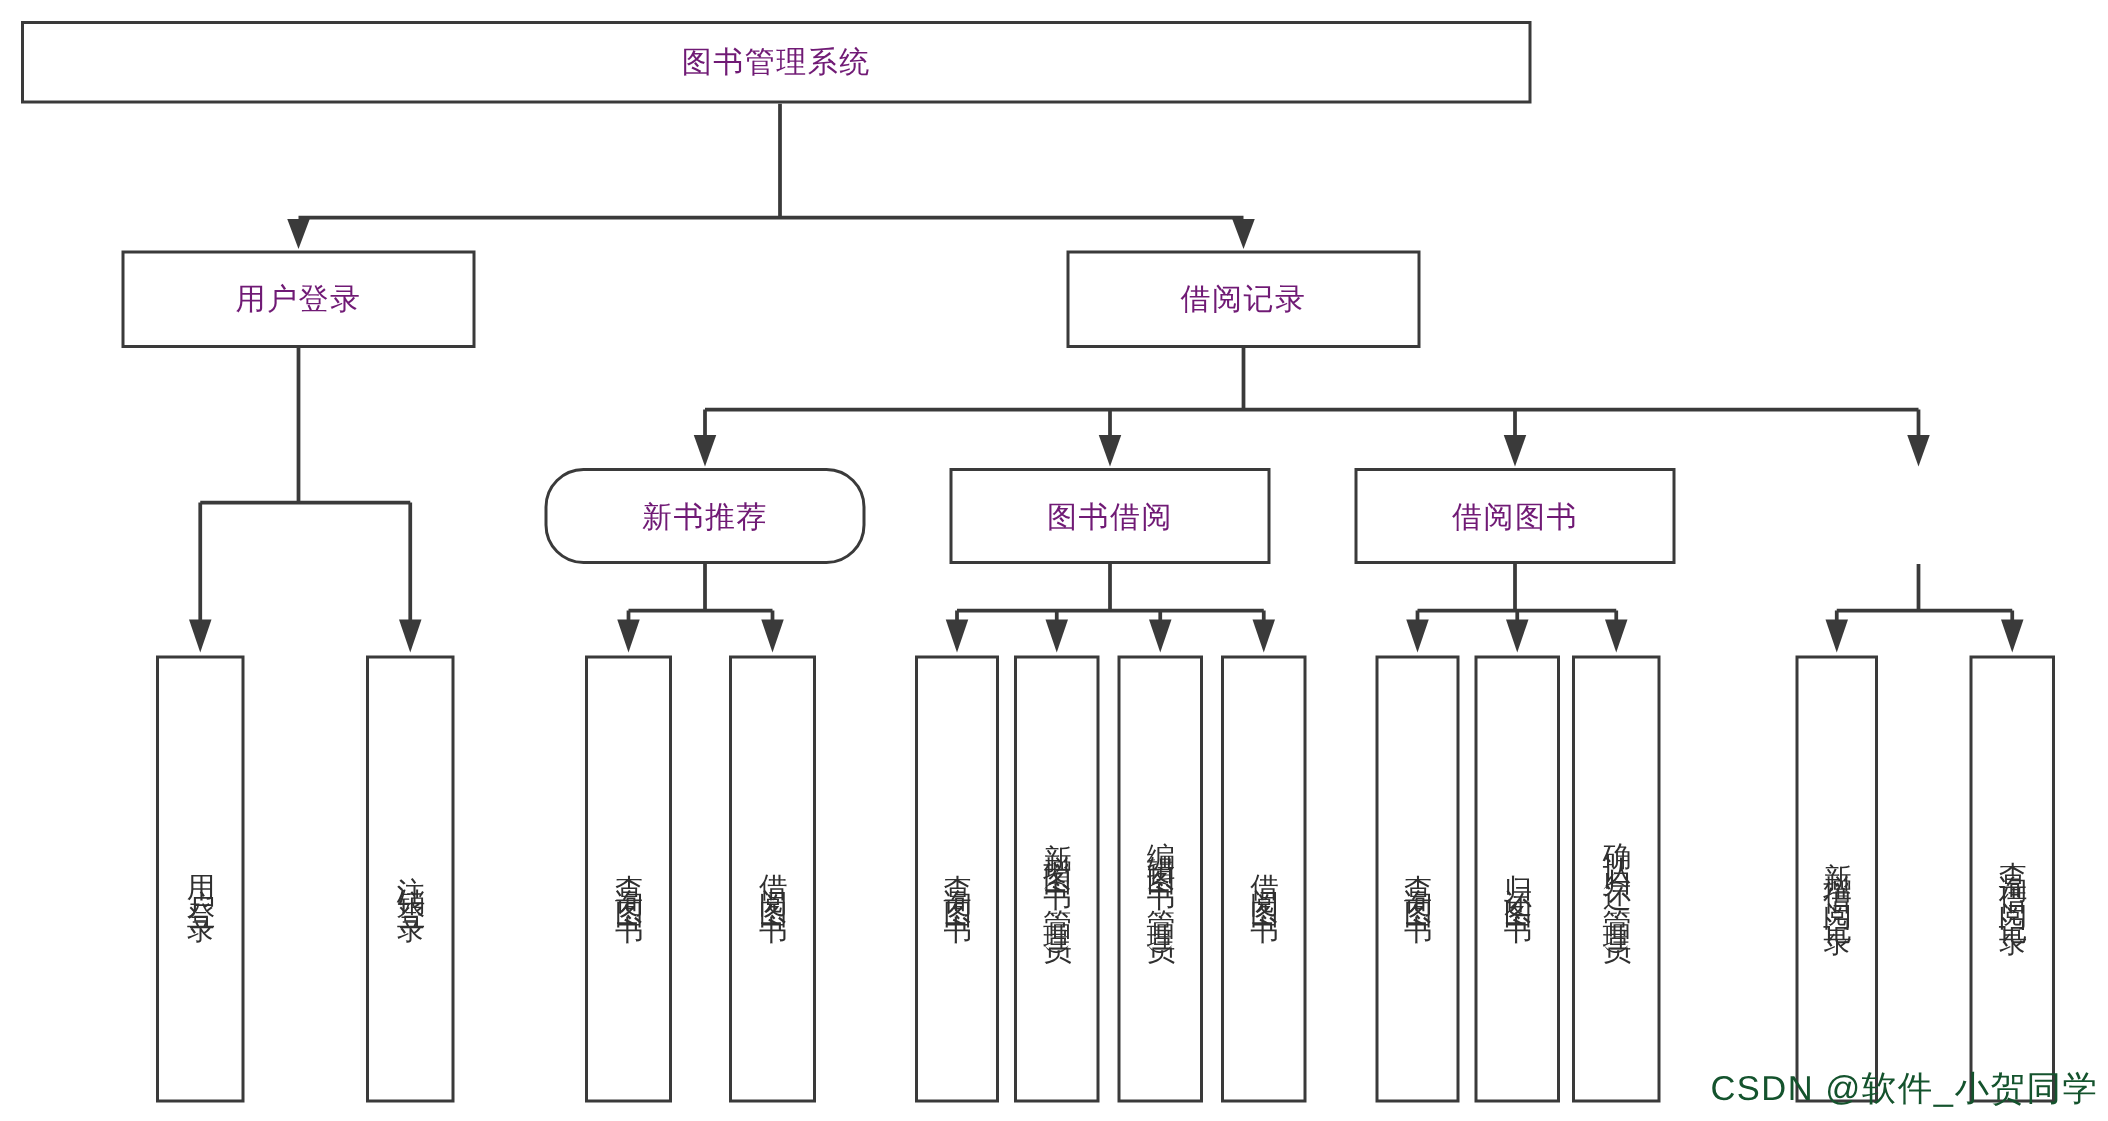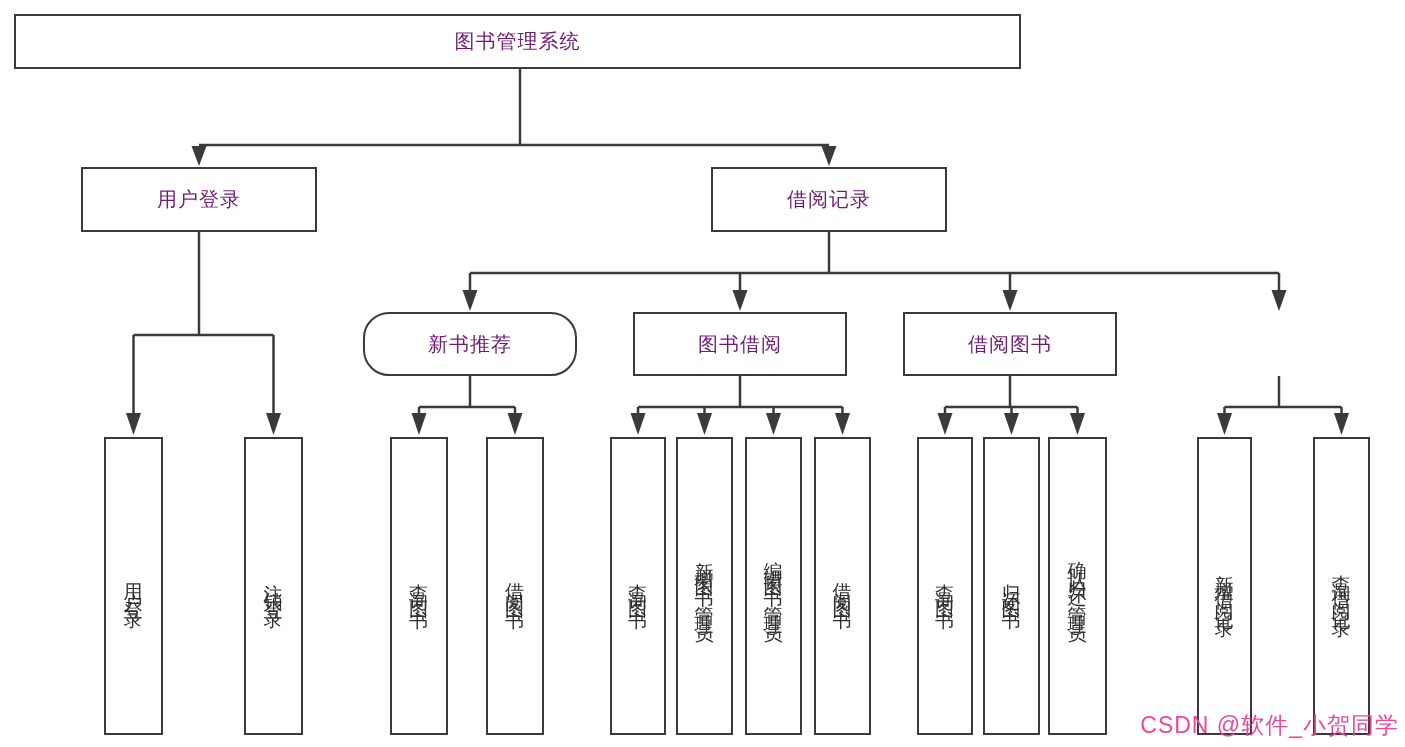--- a/index.html
+++ b/index.html
@@ -45,21 +45,21 @@
     letter-spacing: 9px;
     line-height: 1;
     color: #2f2f2f;
     white-space: nowrap;
   }
   .watermark {
     position: absolute;
     right: 6px;
     bottom: 6px;
     font-size: 23px;
-    color: #ec4899;
+    color: #14532d;
     letter-spacing: 1px;
     z-index: 5;
     white-space: nowrap;
   }
 </style>
 </head>
 <body>
 
 <div id="canvas">
 

